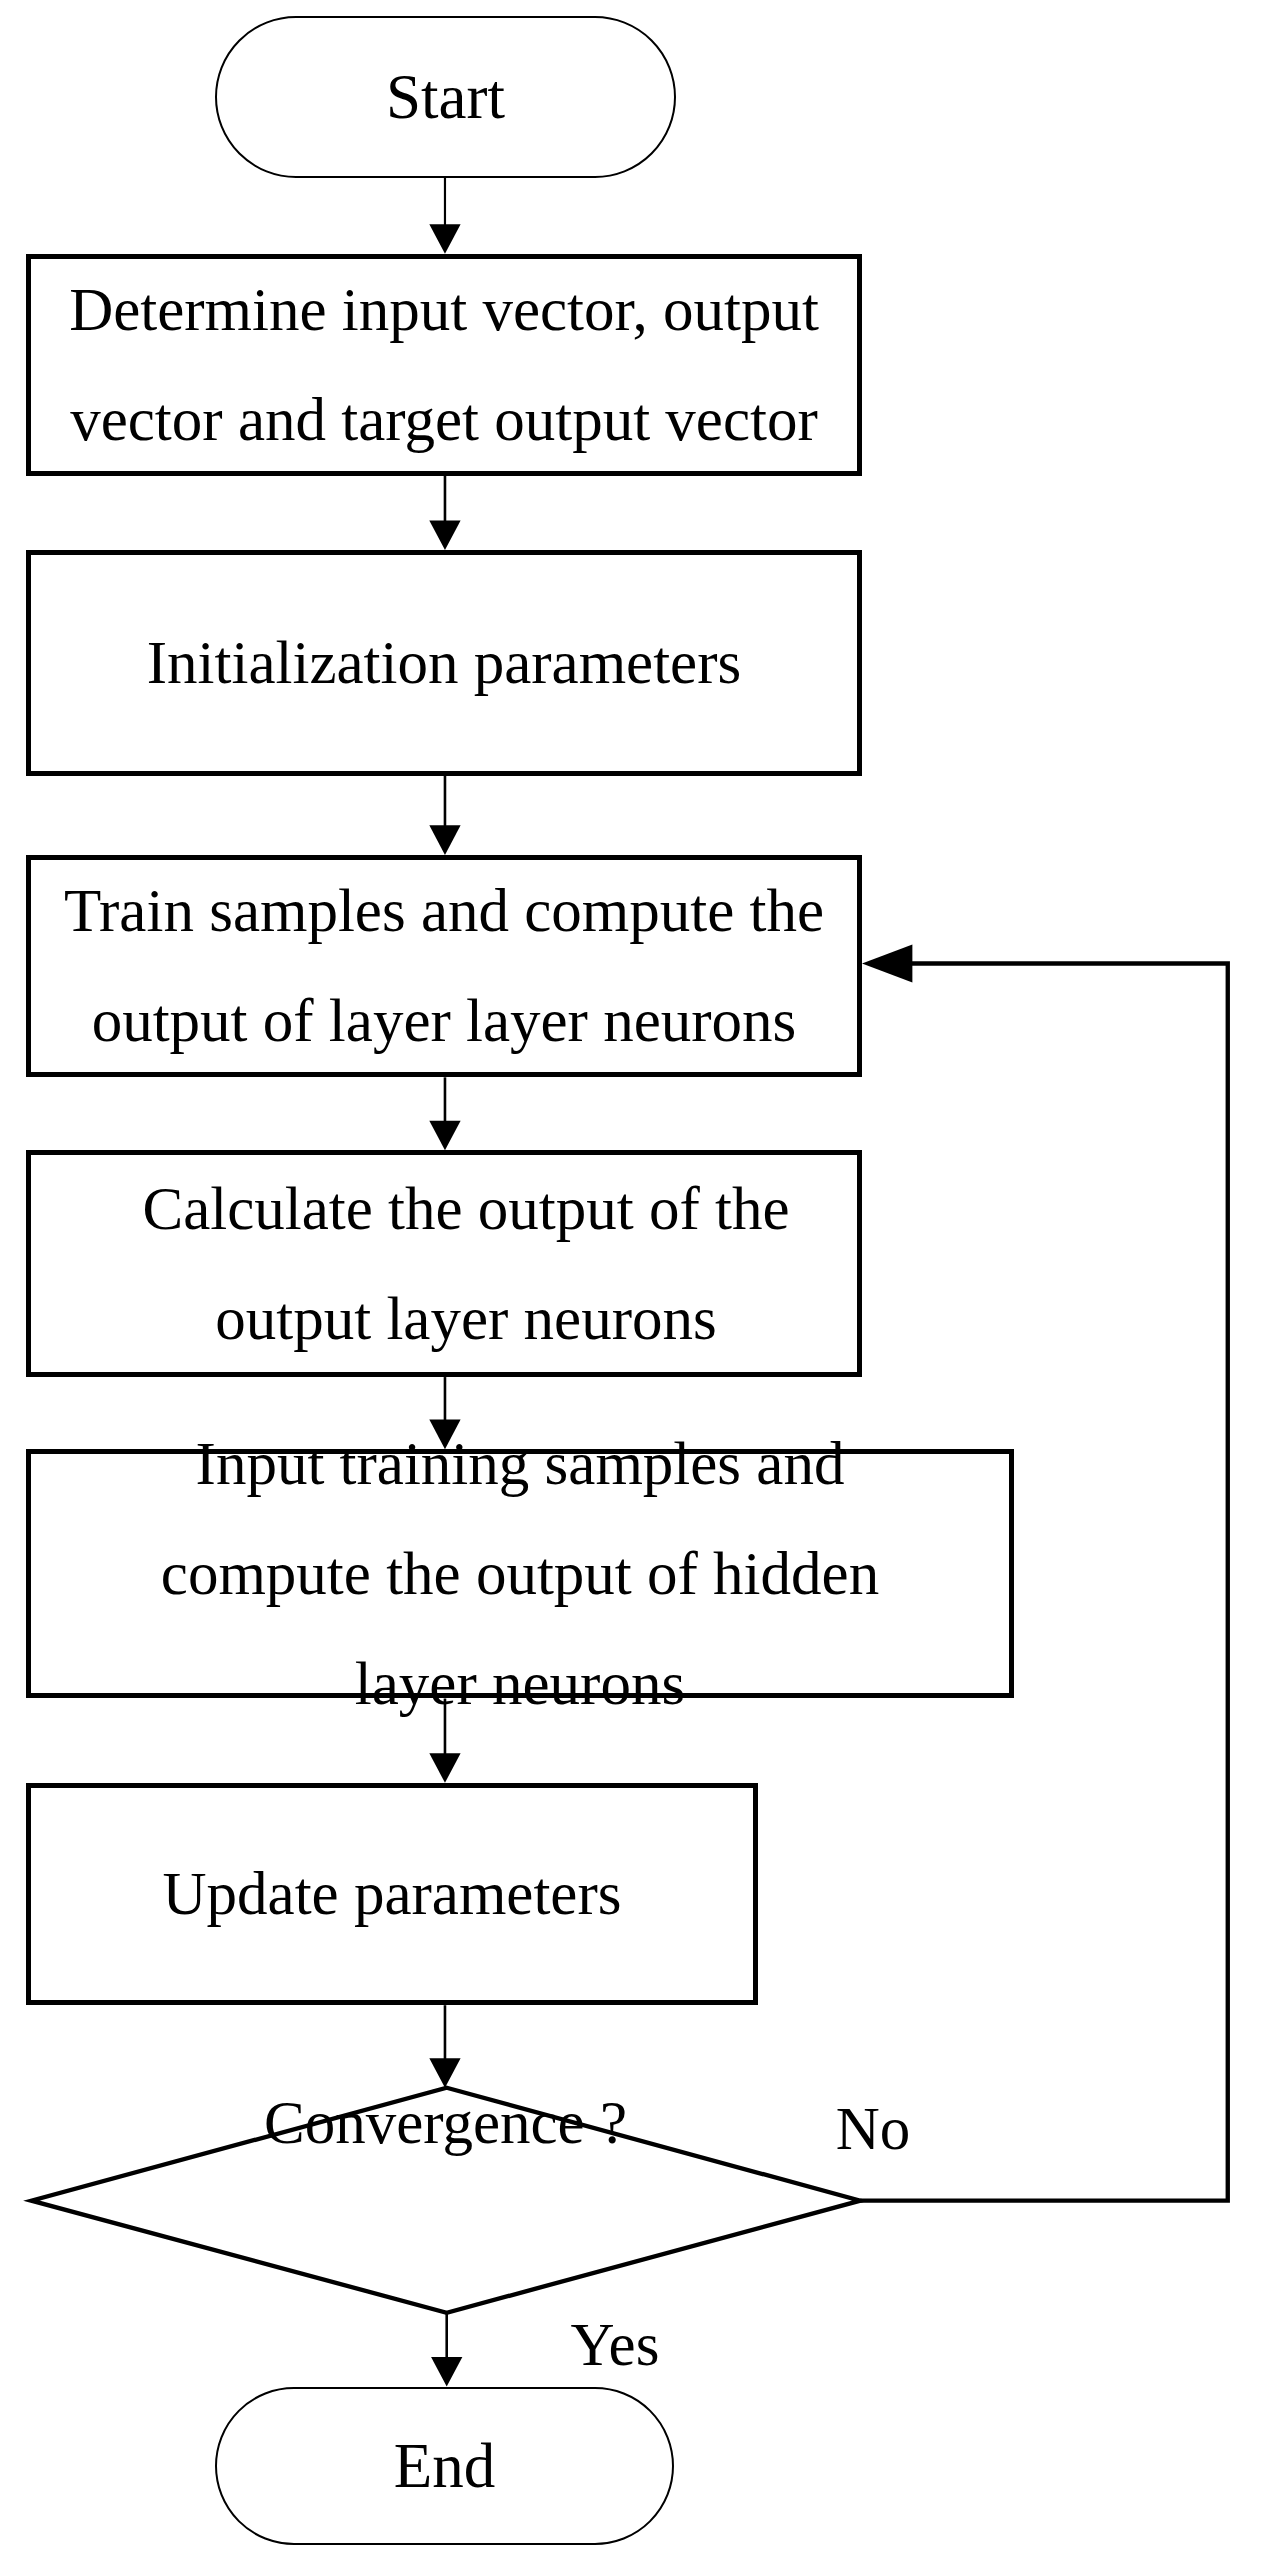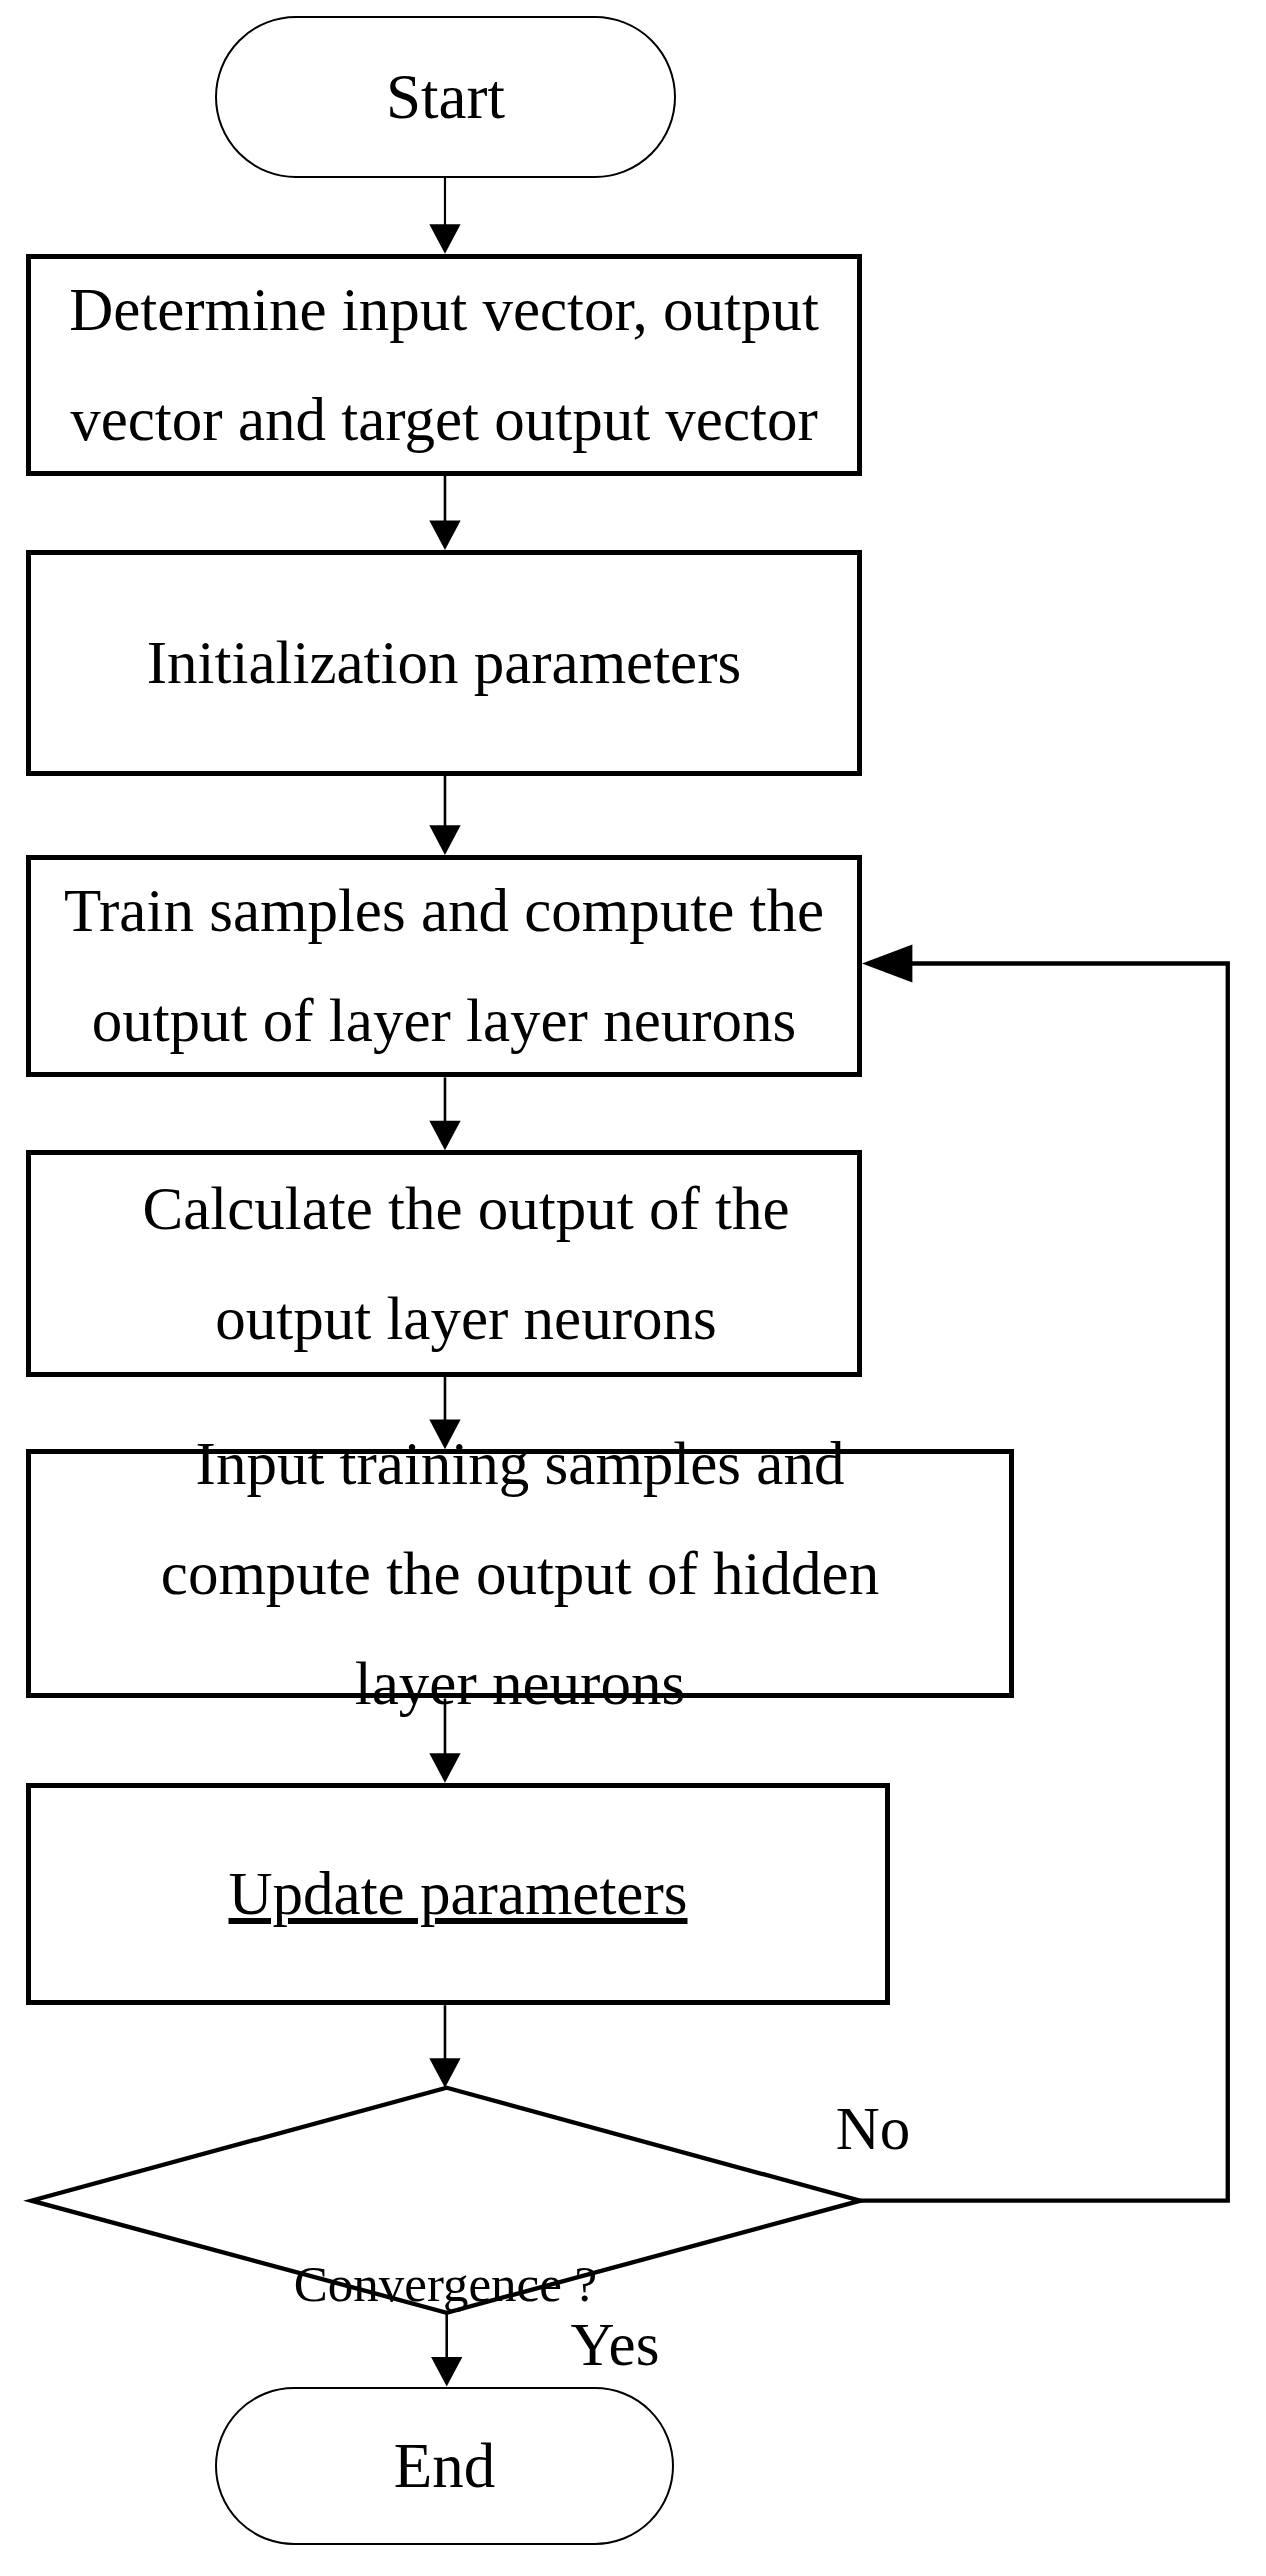--- a/index.html
+++ b/index.html
@@ -35,42 +35,42 @@
   }
   .process {
     border: 5.2px solid #000000;
     font-size: 61px;
     line-height: 78px;
     gap: 32px;
   }
   .decision-label {
     position: absolute;
     display: flex;
-    align-items: flex-end;
+    align-items: flex-start;
     justify-content: center;
     text-align: center;
-    font-size: 51px;
+    font-size: 61px;
     background: transparent;
   }
   .edge-label {
     position: absolute;
     display: flex;
     align-items: center;
     justify-content: center;
     font-size: 61px;
     background: transparent;
   }
   
   #n-start  { left: 215px; top: 15.6px;   width: 461px; height: 162px; font-family: Liberation Serif, serif; }
   #n-det    { left: 26px;  top: 254px;  width: 836px; height: 222px; }
   #n-init   { left: 26px;  top: 550px;  width: 836px; height: 226px; }
   #n-train  { left: 26px;  top: 855px;  width: 836px; height: 222px; }
   #n-calc   { left: 26px;  top: 1150px; width: 836px; height: 227px; padding-left: 44px; }
   #n-input  { left: 26px;  top: 1449px; width: 988px; height: 249px; }
-  #n-update { left: 26px;  top: 1783px; width: 864px; height: 222px; text-decoration: underline; }
+  #n-update { left: 26px;  top: 1783px; width: 732px; height: 222px; }
   #n-conv   { left: 31px;  top: 2088px; width: 829px; height: 225px; }
   #n-end    { left: 215px; top: 2387px; width: 459px; height: 158px; }
   #lbl-no   { left: 795px; top: 2092px; width: 156px; height: 73px; }
   #lbl-yes  { left: 537px; top: 2308px; width: 156px; height: 73px; }
 </style>
 </head>
 <body>
 
 <div class="canvas">
 

